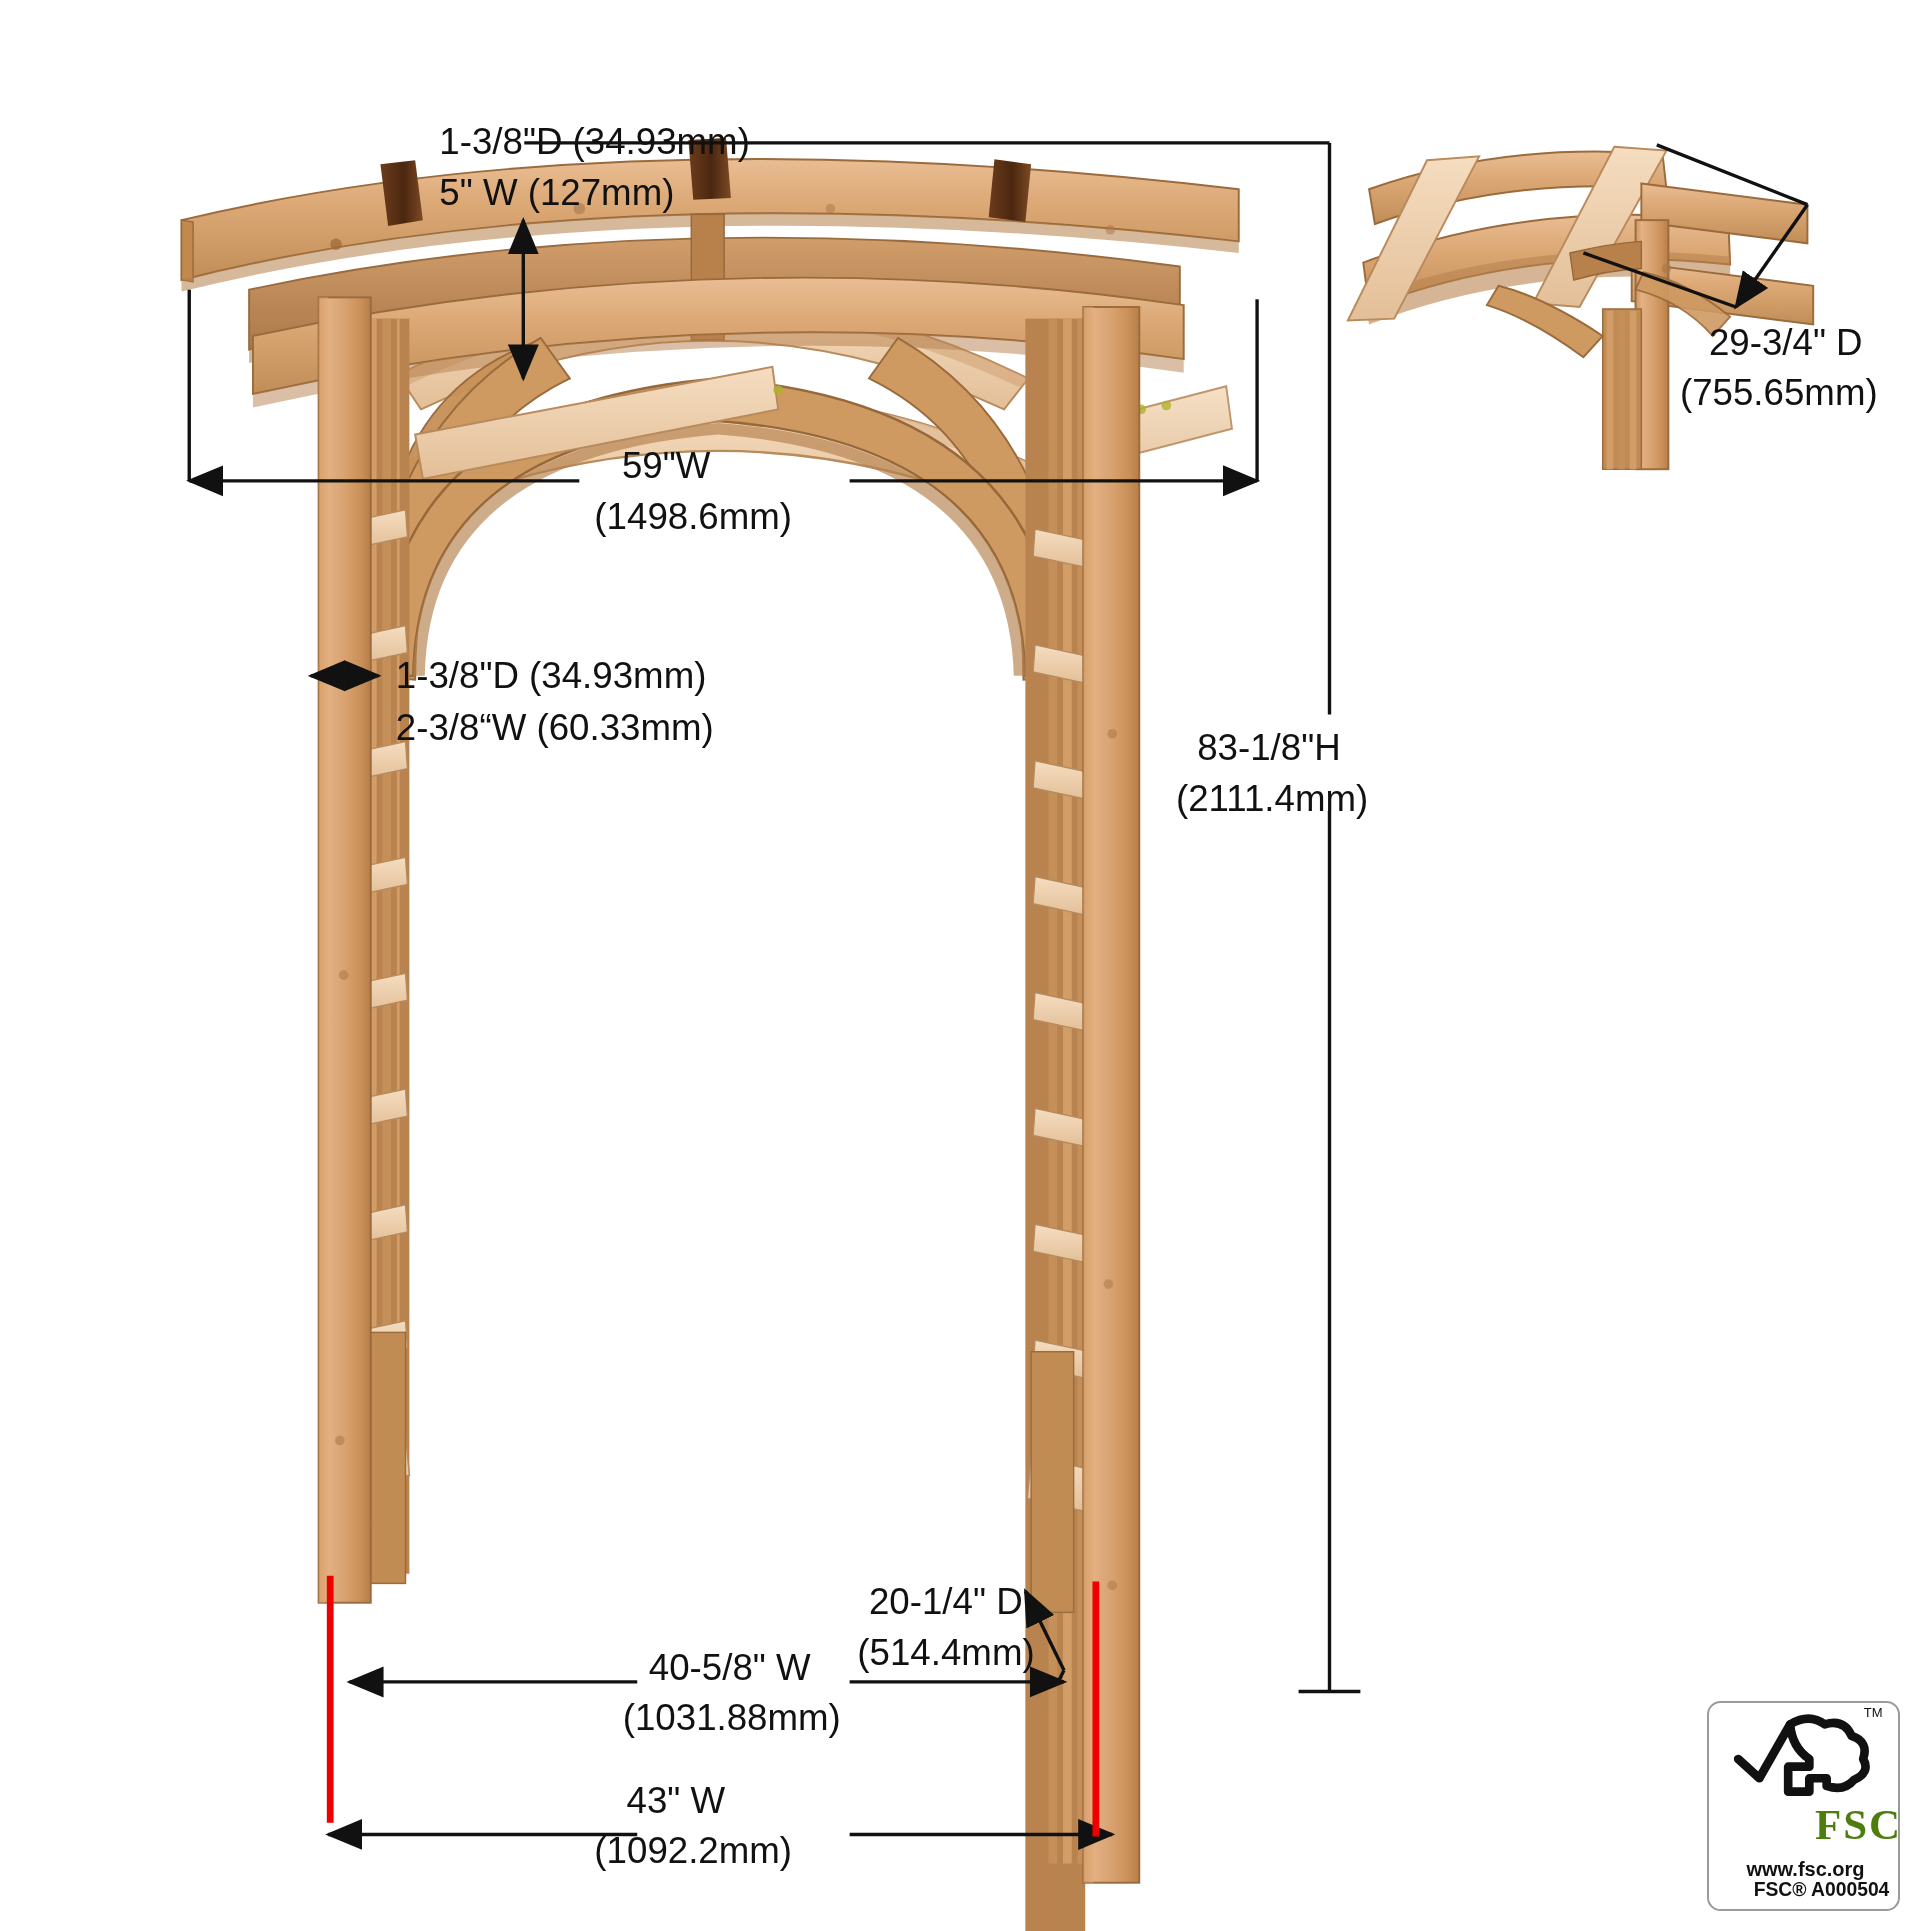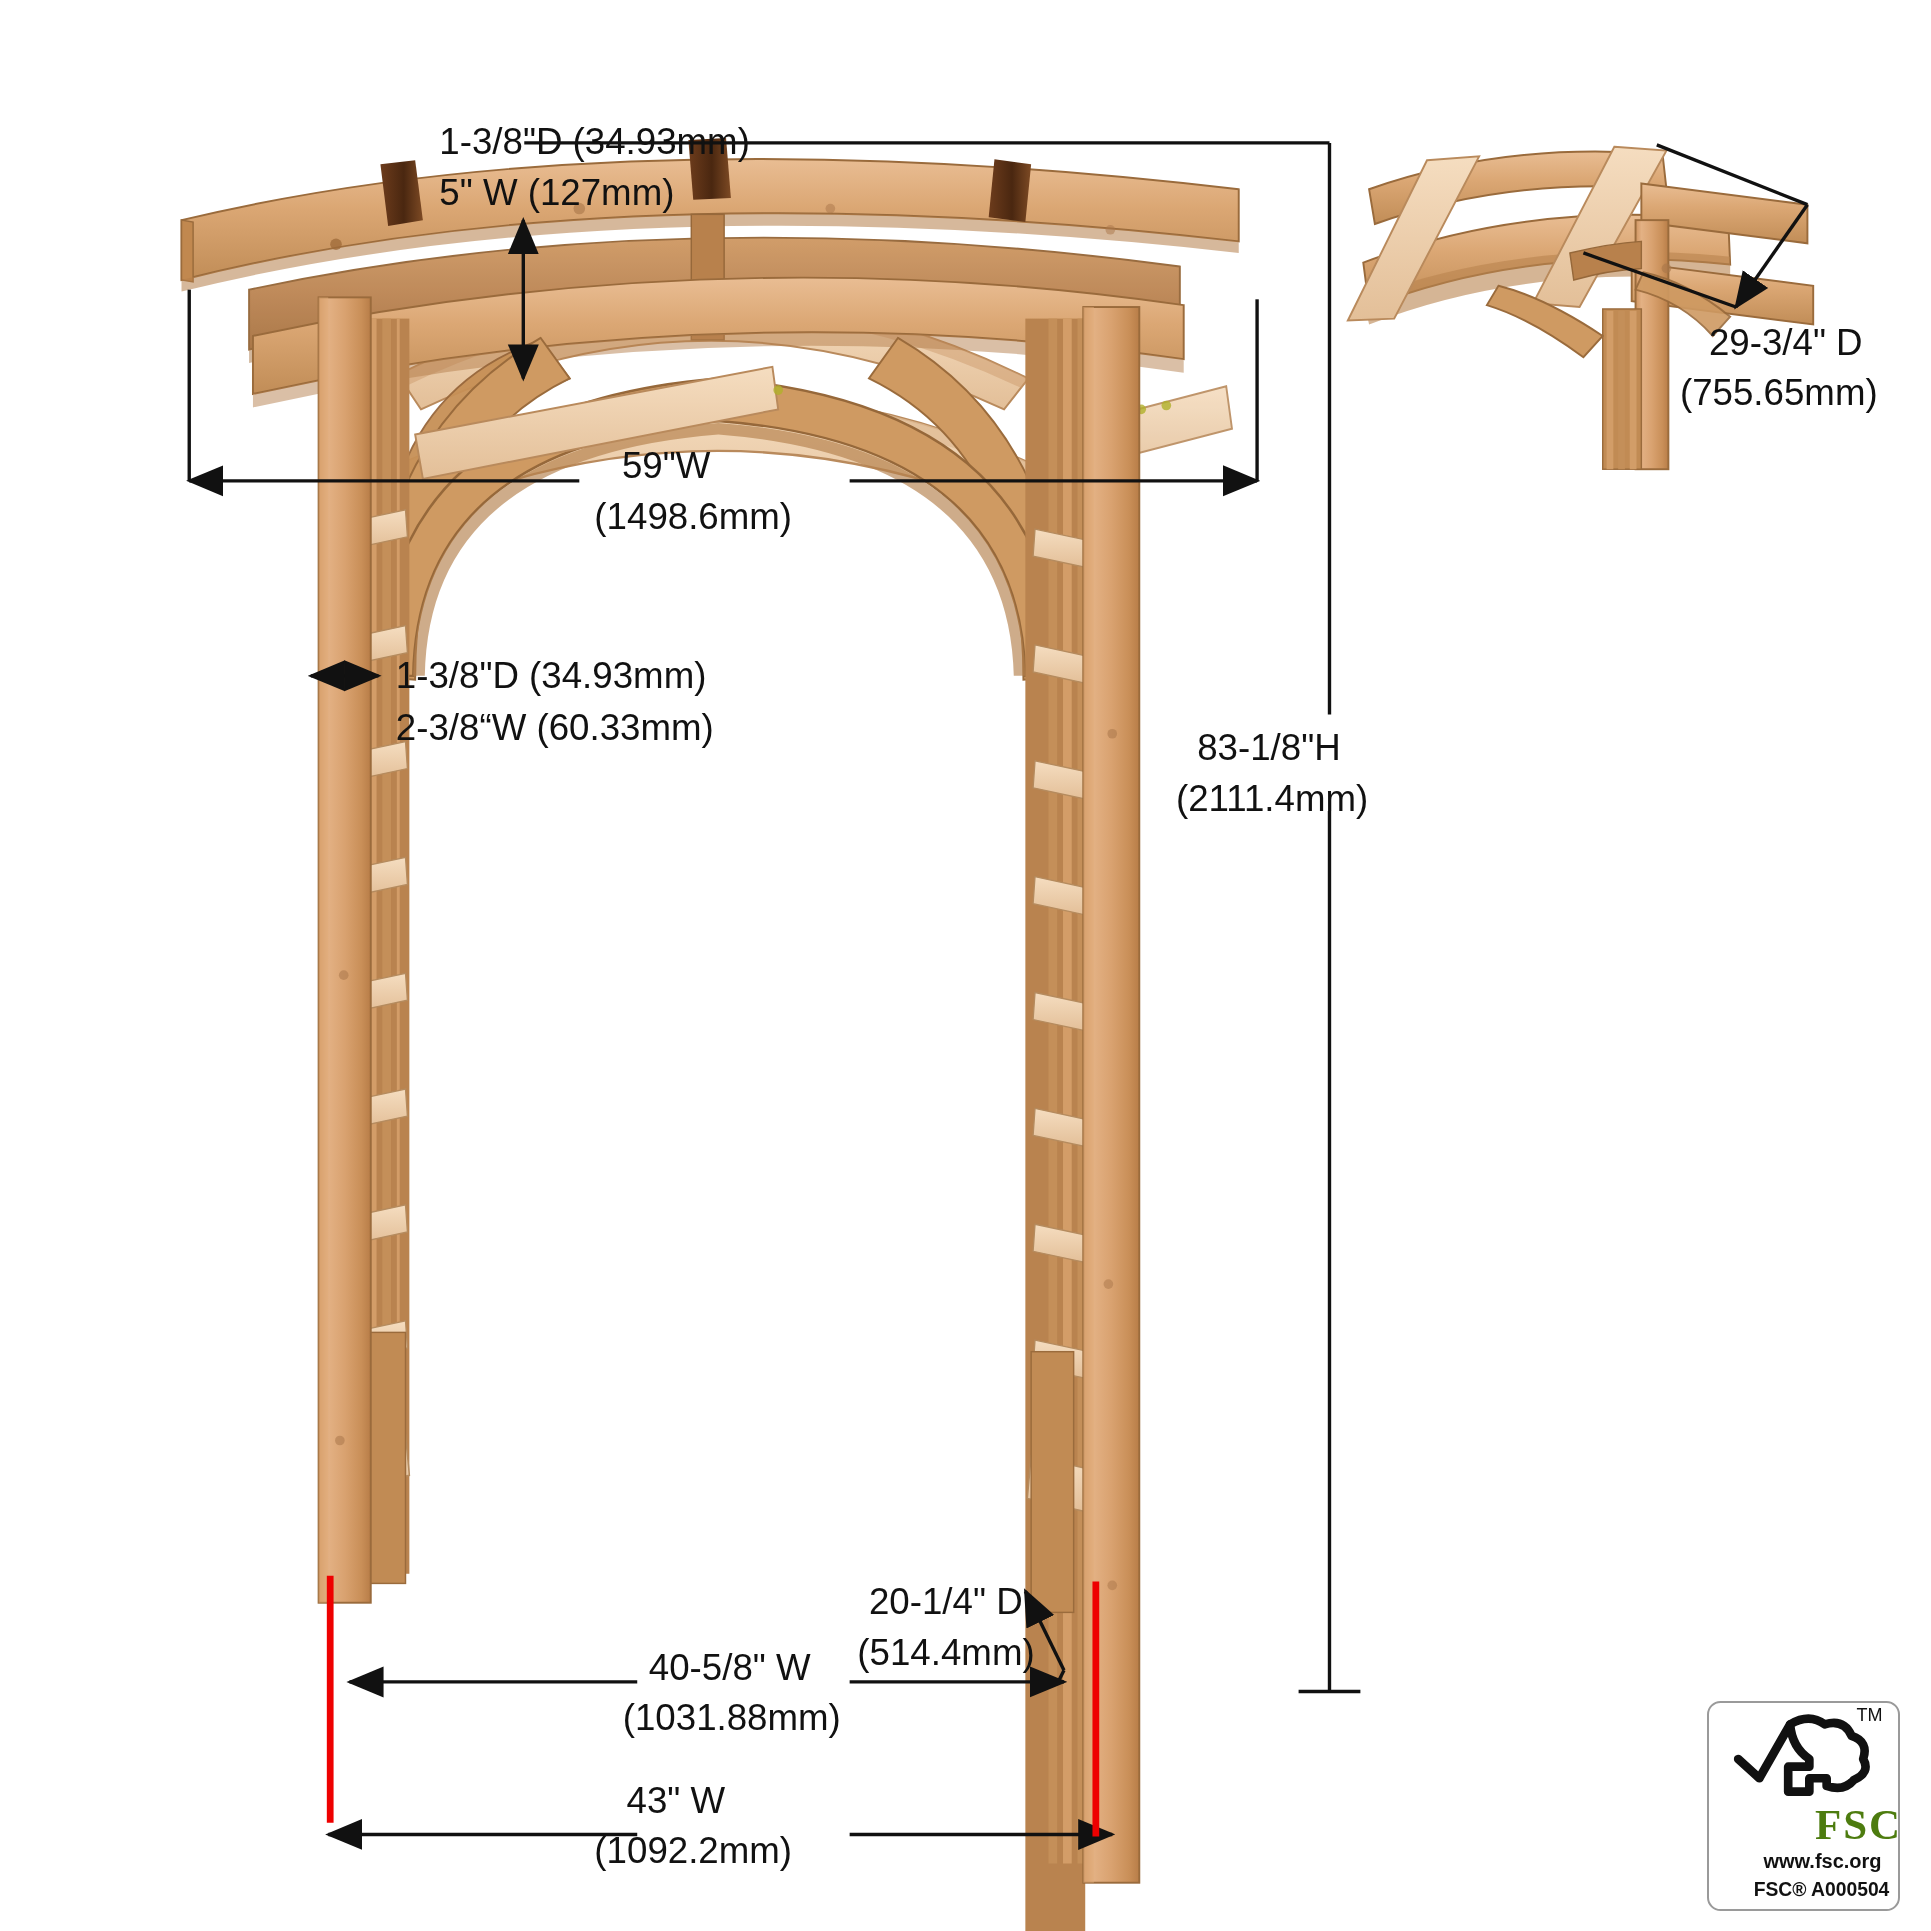--- a/index.html
+++ b/index.html
@@ -58,45 +58,44 @@
     font-family: "Liberation Serif", serif;
     font-weight: bold;
     font-size: 43px;
     letter-spacing: 1.9px;
     color: #4d7c0f;
     line-height: 1;
   }
   .fsc-url {
     position: absolute;
     left: 0;
-    top: 147px;
+    top: 155px;
     width: 193px;
     text-align: center;
     font-family: "Liberation Sans", sans-serif;
     font-weight: bold;
     font-size: 20px;
     color: #111;
-    padding-left: 17px;
   }
   .fsc-code {
     position: absolute;
     left: 16px;
     top: 176px;
     width: 193px;
     text-align: center;
     font-family: "Liberation Sans", sans-serif;
     font-weight: bold;
     font-size: 19.3px;
     color: #111;
   }
   .fsc-tm {
     position: absolute;
     right: 15.4px;
     top: 1.9px;
-    font-size: 18px;
+    font-size: 13px;
     font-family: "Liberation Sans", sans-serif;
     color: #111;
   }
 </style>
 </head>
 <body>
 
 <div id="stage">
 
   <svg class="layer" viewBox="0 0 2000 2000">

